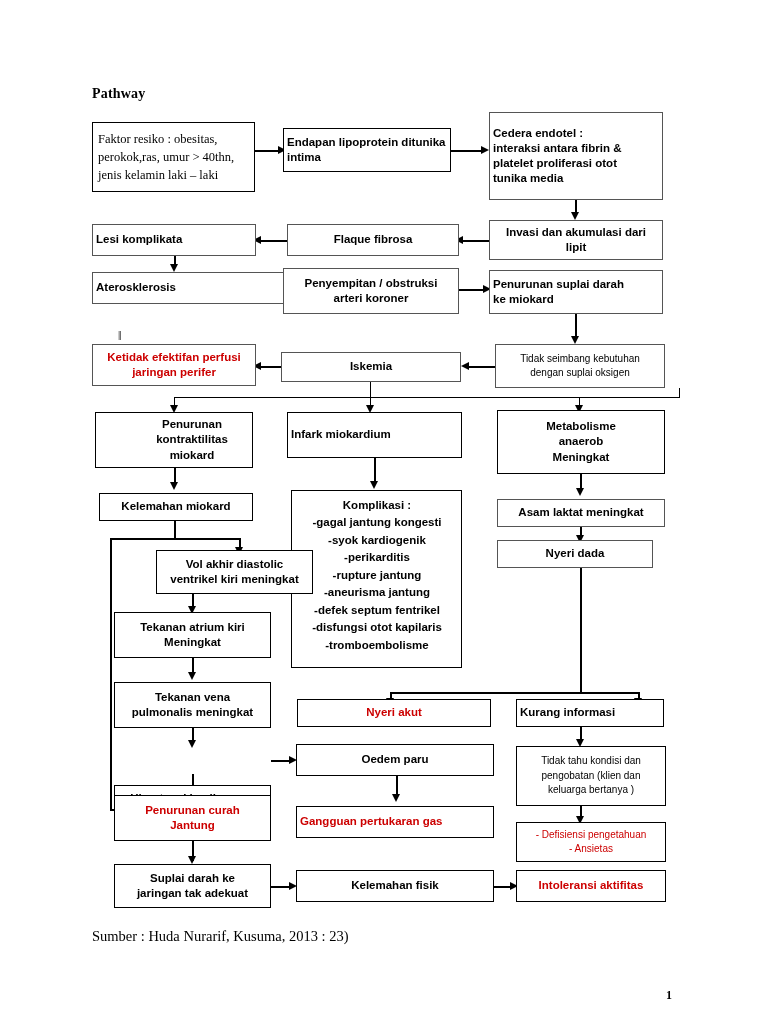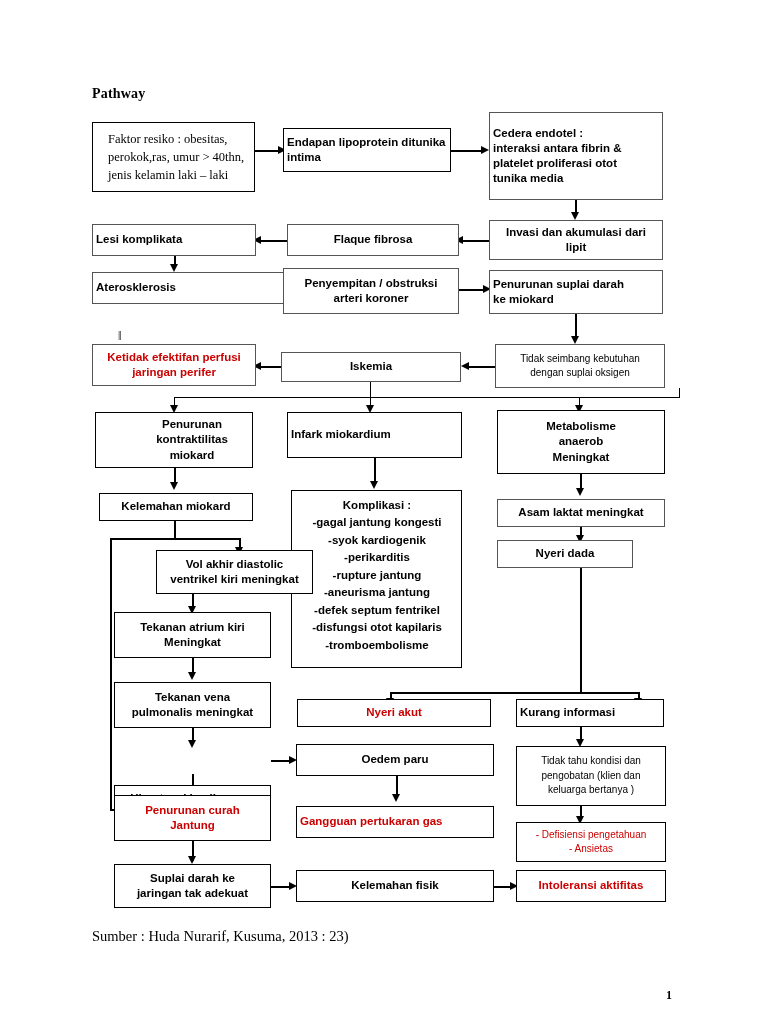--- a/index.html
+++ b/index.html
@@ -65,21 +65,21 @@
   .node .txt { display: block; width: 100%; white-space: pre-line; }
 
   
   .node.serif {
     font-family: "Liberation Serif", serif;
     font-weight: normal;
     font-size: 12.5px;
     justify-content: flex-start;
     text-align: left;
     line-height: 1.45;
-    padding-left: 15px;
+    padding-left: 5px;
   }
   .node.left { justify-content: flex-start; text-align: left; padding-left: 3px; }
   .node.red { color: #cc0000; }
   .node.small { font-size: 10px; font-weight: normal; line-height: 1.45; }
   .node.lightborder { border: 1.2px solid #555; }
 
   
   .node.listbox {
     align-items: flex-start;
     justify-content: flex-start;
@@ -289,21 +289,21 @@
   <div class="ln h" style="left:110px; top:809px; width:20px;"></div>
   <div class="ar r" style="left:127px; top:805px;"></div>
   <div class="ln v" style="left:239px; top:538px; height:12px;"></div>
   <div class="ar d" style="left:235px; top:547px;"></div>
 
   <div class="node" style="left:114px; top:550px; width:157px; height:44px;margin-left:42px;">
     <span class="txt">Vol akhir diastolic
 ventrikel kiri meningkat</span>
   </div>
 
-  <div class="node lightborder" style="left:497px; top:540px; width:136px; height:28px;">
+  <div class="node lightborder" style="left:497px; top:540px; width:156px; height:28px;">
     <span class="txt">Nyeri dada</span>
   </div>
 
   <div class="ln v" style="left:192px; top:594px; height:16px;"></div>
   <div class="ar d" style="left:188px; top:606px;"></div>
 
   <div class="ln v" style="left:580px; top:568px; height:125px;"></div>
   <div class="ln h" style="left:390px; top:692px; width:250px;"></div>
   <div class="ln v" style="left:390px; top:692px; height:9px;"></div>
   <div class="ar d" style="left:386px; top:698px;"></div>

